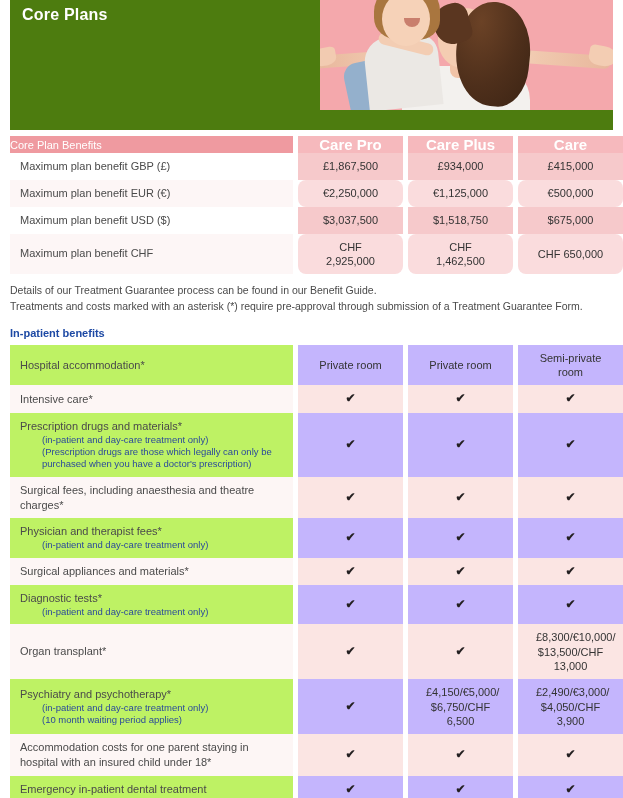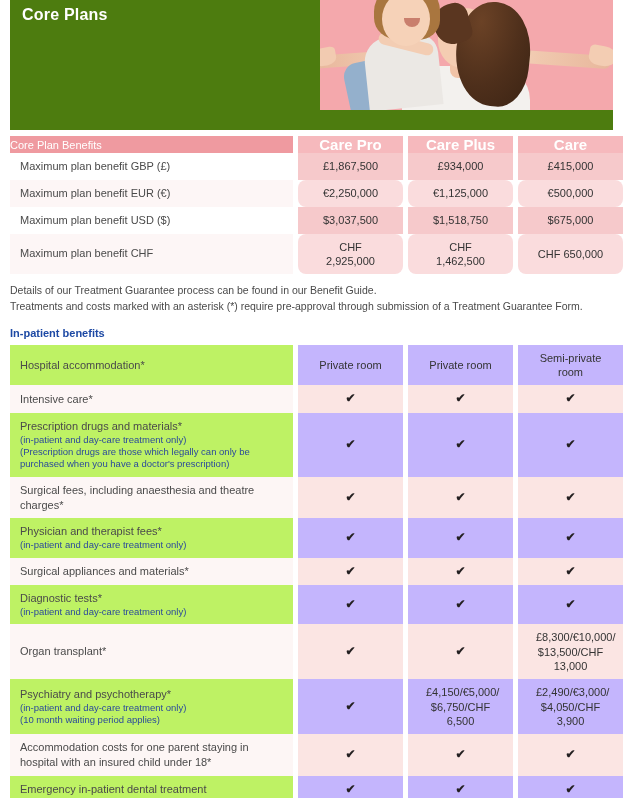--- a/index.html
+++ b/index.html
@@ -233,20 +233,21 @@
     color: #333333;
     text-align: center;
     line-height: 1.3;
     padding: 6px 18px;
   }
   .sub {
     display: block;
     color: #2b4a9b;
     font-size: 9.5px;
     line-height: 1.3;
+    margin-left: 22px;
   }
   .chk {
     font-size: 12px;
     color: #231f20;
     font-weight: bold;
   }
 
   
   .t1 tr.odd  td.lbl { background: #ffffff; }
   .t1 tr.even td.lbl { background: #fdf6f6; }

